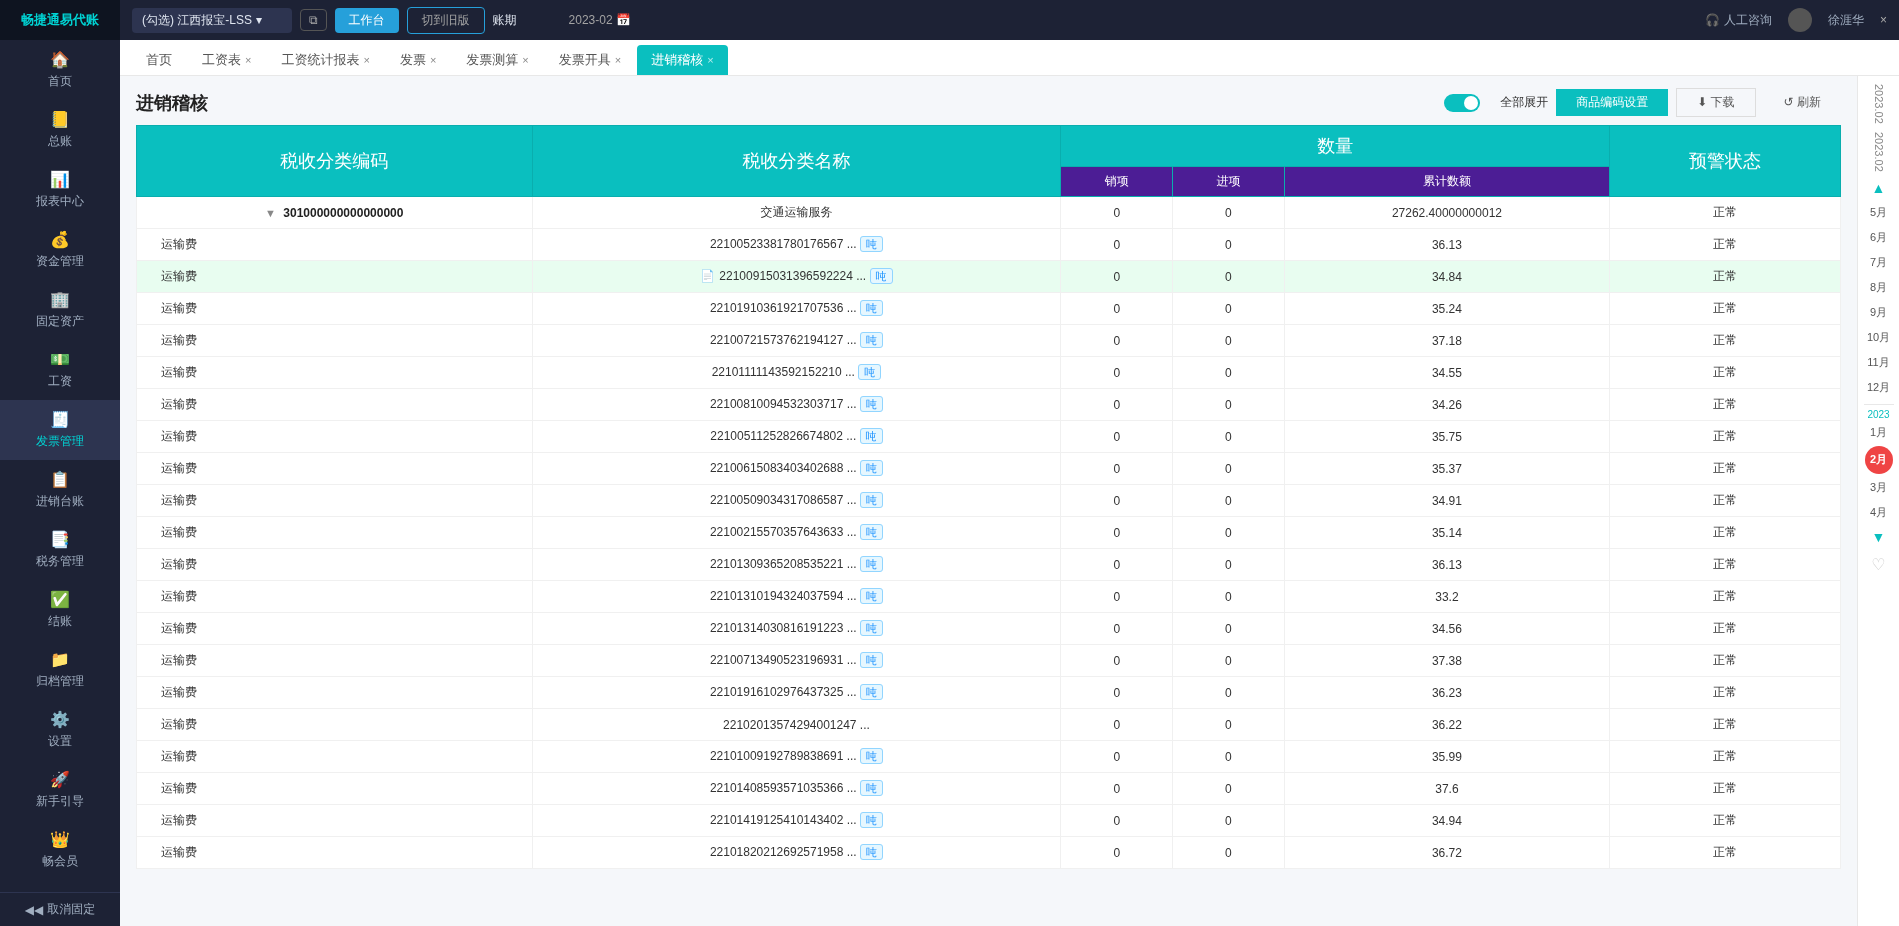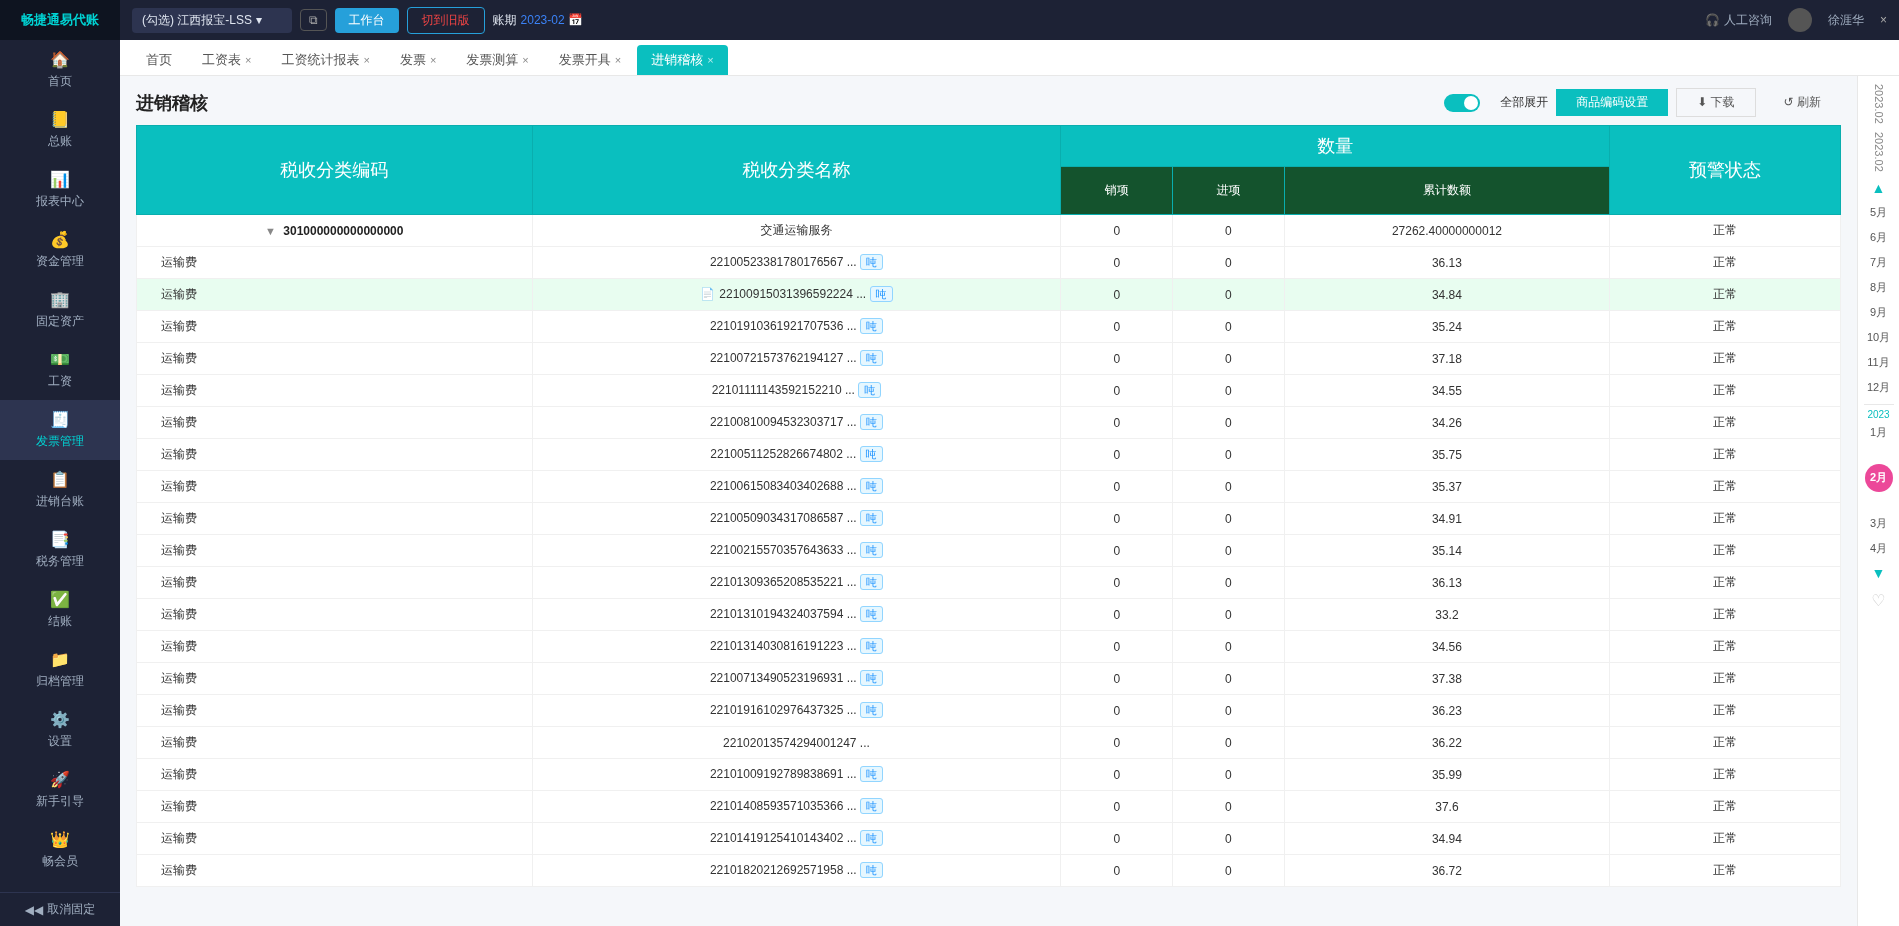--- a/index.html
+++ b/index.html
@@ -89,21 +89,21 @@
       color: #fff;
       border: none;
       border-radius: 4px;
       padding: 4px 14px;
       font-size: 12px;
       cursor: pointer;
     }
     .top-bar-btn.outline {
       background: transparent;
       border: 1px solid #26a0da;
-      color: #ef4444;
+      color: #a3a3a3;
     }
     .top-bar-right {
       margin-left: auto;
       display: flex;
       align-items: center;
       gap: 16px;
       color: #a0aec0;
       font-size: 12px;
     }
     .top-bar-period {
@@ -234,23 +234,23 @@
     thead tr.header-top th {
       background: #0abfbf;
       color: #fff;
       padding: 8px 10px;
       font-weight: normal;
       font-size: 18px;
       text-align: center;
       border: 1px solid #09aeae;
     }
     thead tr.header-sub th {
-      background: #14532d;
+      background: #4c1d95;
       color: #fff;
-      padding: 15px 10px;
+      padding: 6px 10px;
       font-weight: normal;
       font-size: 12px;
       text-align: center;
       border: 1px solid #09aeae;
     }
     tbody tr {
       border-bottom: 1px solid #f0f0f0;
     }
     tbody tr.highlighted { background: #e8fdf0; }
     tbody td {
@@ -290,30 +290,30 @@
     .cal-month {
       width: 32px;
       text-align: center;
       padding: 4px 2px;
       cursor: pointer;
       color: #555;
       border-radius: 4px;
       margin: 1px 0;
     }
     .cal-month.active {
-      background: #ec4899;
+      background: #ef4444;
       color: #fff;
       border-radius: 50%;
       width: 28px;
       height: 28px;
       display: flex;
       align-items: center;
       justify-content: center;
       font-weight: bold;
-      margin: 19px auto;
+      margin: 1px auto;
     }
     .cal-up, .cal-down {
       color: #0abfbf;
       font-size: 14px;
       cursor: pointer;
       padding: 4px;
     }
     .cal-divider { width: 30px; border-top: 1px solid #e8e8e8; margin: 4px 0; }
     .cal-heart { color: #ccc; font-size: 16px; padding: 6px 0; }
   </style>
@@ -395,21 +395,21 @@
     </button>
     <button style="background:transparent;border:1px solid #555;color:#aaa;border-radius:4px;padding:3px 8px;font-size:12px;cursor:pointer;">⧉</button>
     <button class="top-bar-btn">
       <span>工作台</span>
     </button>
     <button class="top-bar-btn outline">
       <span>切到旧版</span>
     </button>
     <span class="top-bar-period">
       <span>账期</span>
-      <span style="color:#3b82f6;">2023-02</span>
+      <span style="color:#a3a3a3;margin-left:48px;">2023-02</span>
       <span>📅</span>
     </span>
     <div class="top-bar-right">
       <span style="cursor:pointer;margin-left:24px;">
         <span>🎧</span>
         <span>人工咨询</span>
       </span>
       <span style="width:24px;height:24px;border-radius:50%;background:#555;display:inline-block;vertical-align:middle;"></span>
       <span>徐涯华</span>
       <span style="cursor:pointer;color:#aaa;">×</span>

